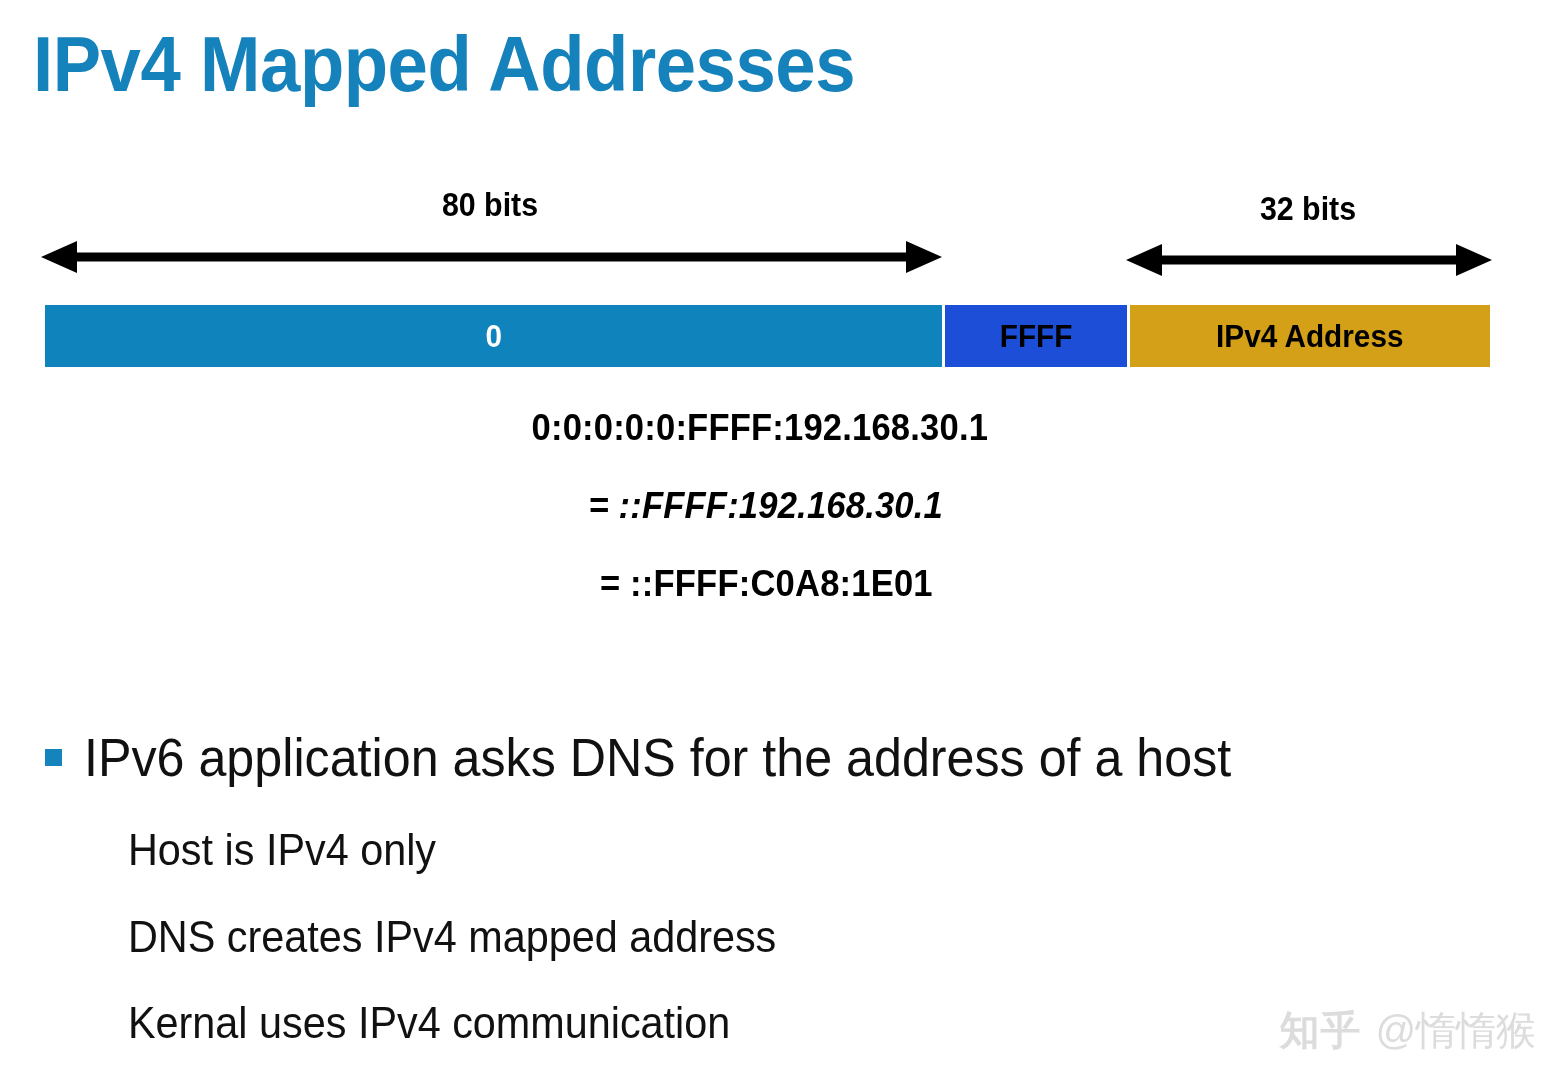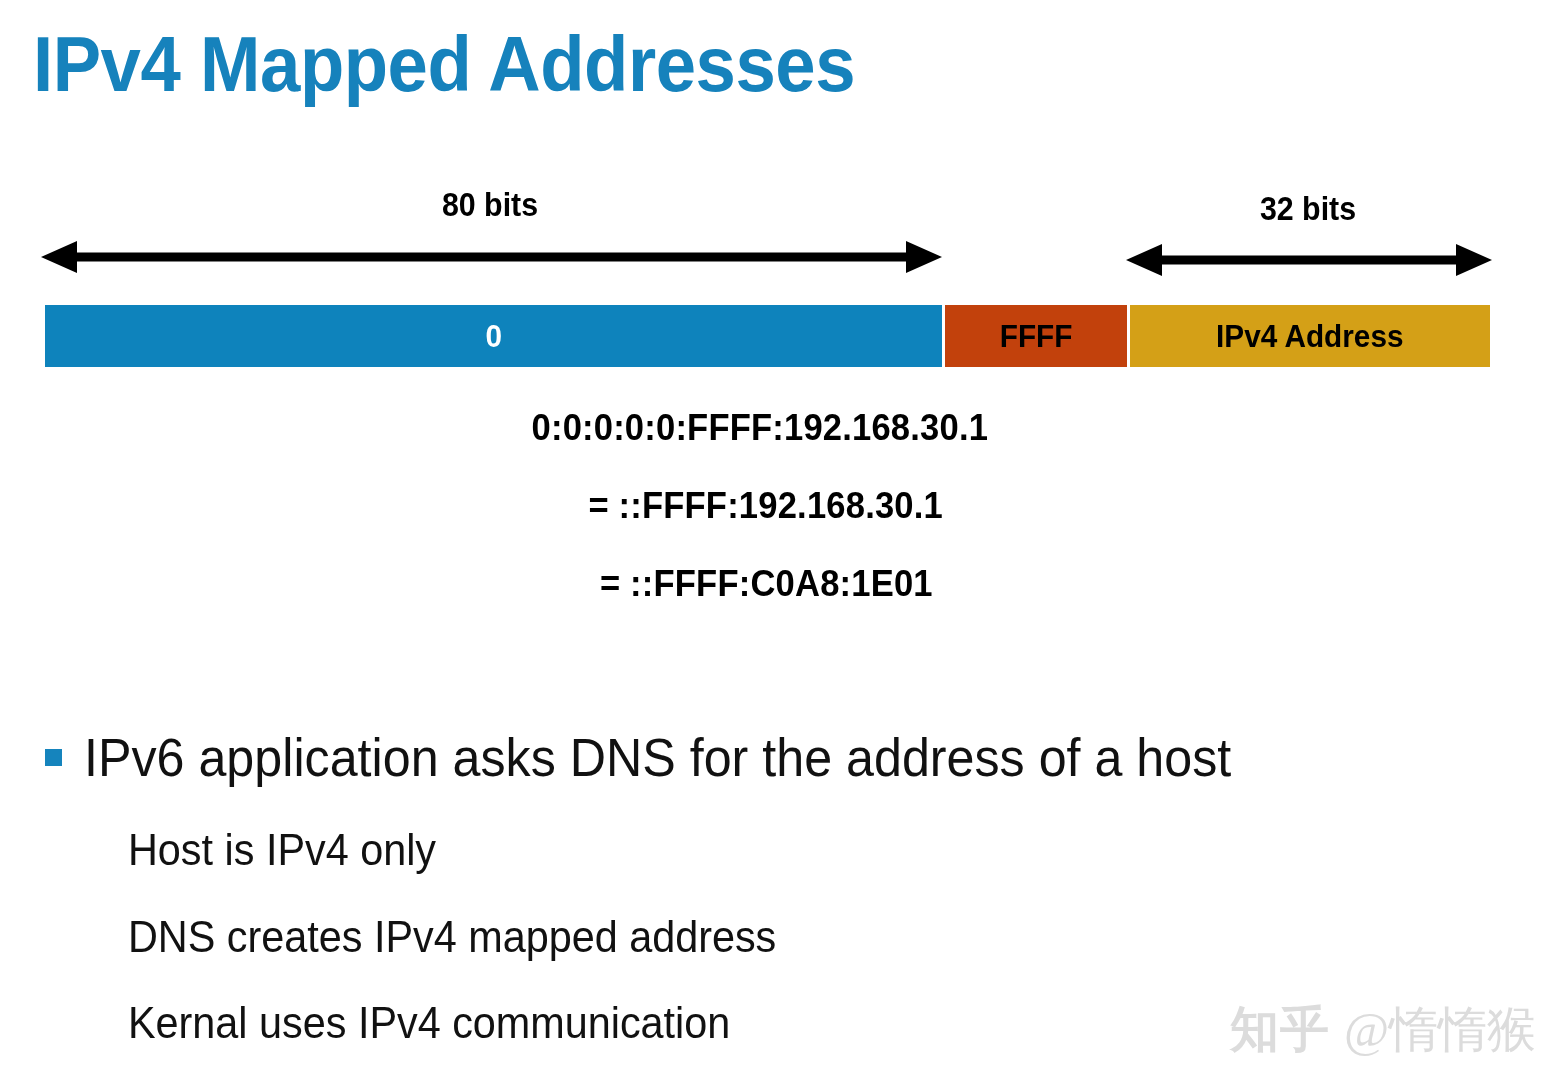--- a/index.html
+++ b/index.html
@@ -95,21 +95,21 @@
   }
   .bar-segment span { transform: scaleX(0.93); display: inline-block; }
   #segment-zeros {
     width: 897px;
     background: #0E83BC;
     color: #ffffff;
   }
   #segment-ffff {
     width: 182px;
     margin-left: 3px;
-    background: #c2410c;
+    background: #1d4ed8;
     color: #000000;
   }
   #segment-ipv4 {
     flex: 1 1 auto;
     margin-left: 3px;
     background: #D4A017;
     color: #000000;
     text-align: center;
   }
 
@@ -125,21 +125,21 @@
     font-weight: bold;
     color: #000000;
     text-align: center;
     height: 78px;
     line-height: 46px;
     white-space: nowrap;
     letter-spacing: 0.2px;
   }
   .address-line span { display: inline-block; transform: scaleX(0.96); }
   #address-line-1 { padding-left: 0px; }
-  #address-line-2 { padding-left: 12px; }
+  #address-line-2 { padding-left: 12px; font-style: italic; }
   #address-line-3 { padding-left: 12px; }
 
   
   #bullet-section {
     position: absolute;
     left: 0;
     top: 722px;
     width: 1308px;
   }
   #main-bullet-row {
@@ -183,25 +183,24 @@
 
   
   #watermark {
     position: absolute;
     right: 24px;
     bottom: 38px;
     display: flex;
     align-items: center;
     gap: 14px;
     color: #DCDCDC;
-    font-size: 49px;
+    font-size: 40px;
     line-height: 40px;
     white-space: nowrap;
     user-select: none;
-    font-family: Liberation Serif, serif;
   }
   #watermark-logo { font-weight: bold; letter-spacing: 1px; }
   #watermark-handle { font-weight: normal; text-align: right; }
 </style>
 </head>
 <body>
 
 <div id="slide">
 
   <div id="slide-title">IPv4 Mapped Addresses</div>

